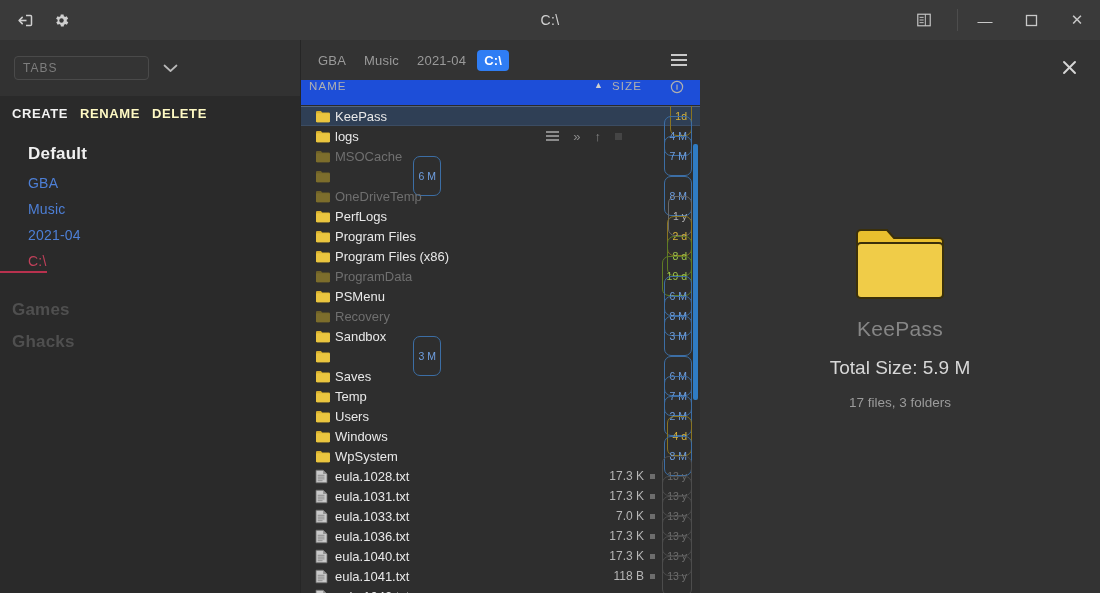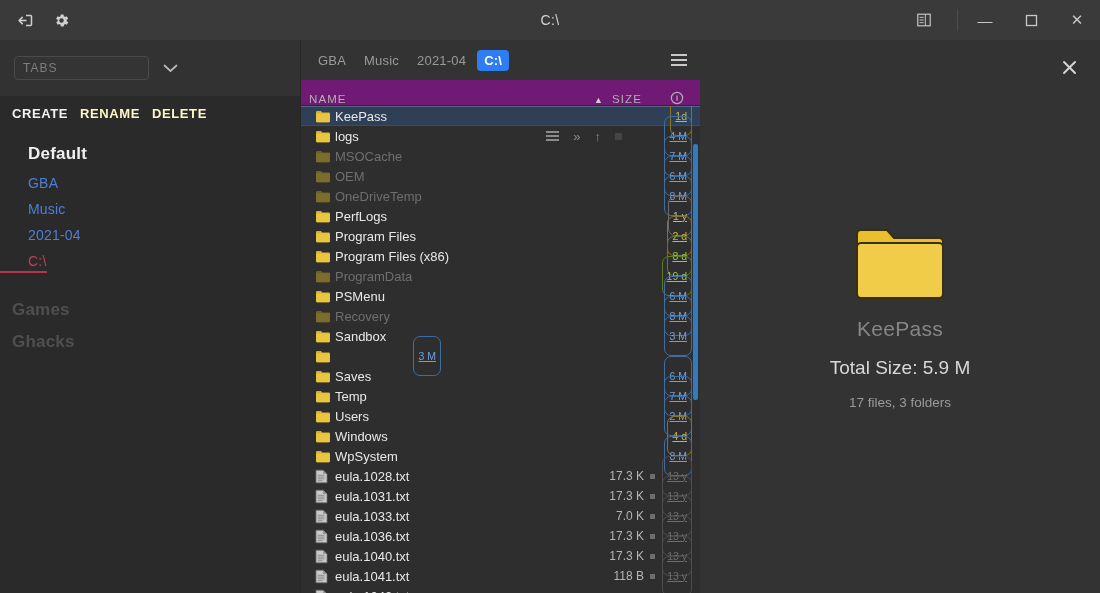--- a/index.html
+++ b/index.html
@@ -99,22 +99,22 @@
   .crumb.active {
     background: #2f7df4; color: #ffffff; font-weight: bold;
   }
   #crumb-menu {
     margin-left: auto; width: 26px; height: 26px; display: flex; flex-direction: column;
     align-items: center; justify-content: center; gap: 3px; cursor: pointer;
   }
   #crumb-menu span { display: block; width: 16px; height: 2px; background: #c9c9c9; }
 
   #colheader {
-    height: 26px; display: flex; align-items: flex-end;
-    background: #701a75; border-bottom: 1px solid #2a2a2a;
+    height: 26px; display: flex; align-items: flex-start;
+    background: #1d4ed8; border-bottom: 1px solid #2a2a2a;
     font-size: 11.5px; color: #b0b0b0; letter-spacing: 1.1px;
     padding: 0 8px 0 8px;
   }
   #col-name { flex: 1; cursor: pointer; }
   #col-sortarrow { color: #cfcfcf; font-size: 9px; margin-right: 8px; }
   #col-size { width: 58px; cursor: pointer; }
   #col-info {
     width: 22px; text-align: center; color: #b0b0b0; font-size: 13px; cursor: pointer;
   }
 
@@ -137,21 +137,21 @@
     width: 60px; text-align: right; font-size: 12px; color: #b6b6b6;
     padding-right: 2px; white-space: nowrap;
   }
   .fsquare {
     width: 12px; display: flex; justify-content: center; align-items: center;
   }
   .fsquare i { display: block; width: 5px; height: 5px; background: #6d6d6d; }
   .fdate { width: 34px; display: flex; justify-content: flex-end; }
   .badge {
     font-size: 10.5px; line-height: 1; padding: 14px 4px; border-radius: 7px;
-    border: 1px solid; white-space: nowrap; text-decoration: underline;
+    border: 1px solid; white-space: nowrap;
   }
   .badge.b-blue   { color: #6f9fe0; border-color: #3c6ea5; }
   .badge.b-amber  { color: #d6b23a; border-color: #8a7420; }
   .badge.b-green  { color: #9dc24a; border-color: #5f7c24; }
   .badge.b-gray   { color: #b4b4b4; border-color: #6a6a6a; }
   .badge.b-faint  { color: #6e6e6e; border-color: #4c4c4c; }
 
   
   .svgicon { display: block; }
 
@@ -341,21 +341,20 @@
           <span class="badge b-blue">7 M</span>
         </div>
       </div>
       <div class="row">
         <div class="ficon">
   <svg class="svgicon" width="15" height="13" viewBox="0 0 16 14" aria-hidden="true">
     <path d="M1 2.2A1.2 1.2 0 0 1 2.2 1h4.1l1.4 1.7h7.1A1.2 1.2 0 0 1 16 3.9V12a1.2 1.2 0 0 1-1.2 1.2H2.2A1.2 1.2 0 0 1 1 12Z" fill="#6e6127"></path>
     <path d="M1 4.6a1.2 1.2 0 0 1 1.2-1.2h12.6A1.2 1.2 0 0 1 16 4.6V12a1.2 1.2 0 0 1-1.2 1.2H2.2A1.2 1.2 0 0 1 1 12Z" fill="#7c6d2c"></path>
   </svg>
         </div>
-        <div class="fname dim">OEM</div>
         <div class="fsize"></div>
         <div class="fsquare"></div>
         <div class="fdate">
           <span class="badge b-blue">6 M</span>
         </div>
       </div>
       <div class="row">
         <div class="ficon">
   <svg class="svgicon" width="15" height="13" viewBox="0 0 16 14" aria-hidden="true">
     <path d="M1 2.2A1.2 1.2 0 0 1 2.2 1h4.1l1.4 1.7h7.1A1.2 1.2 0 0 1 16 3.9V12a1.2 1.2 0 0 1-1.2 1.2H2.2A1.2 1.2 0 0 1 1 12Z" fill="#6e6127"></path>

